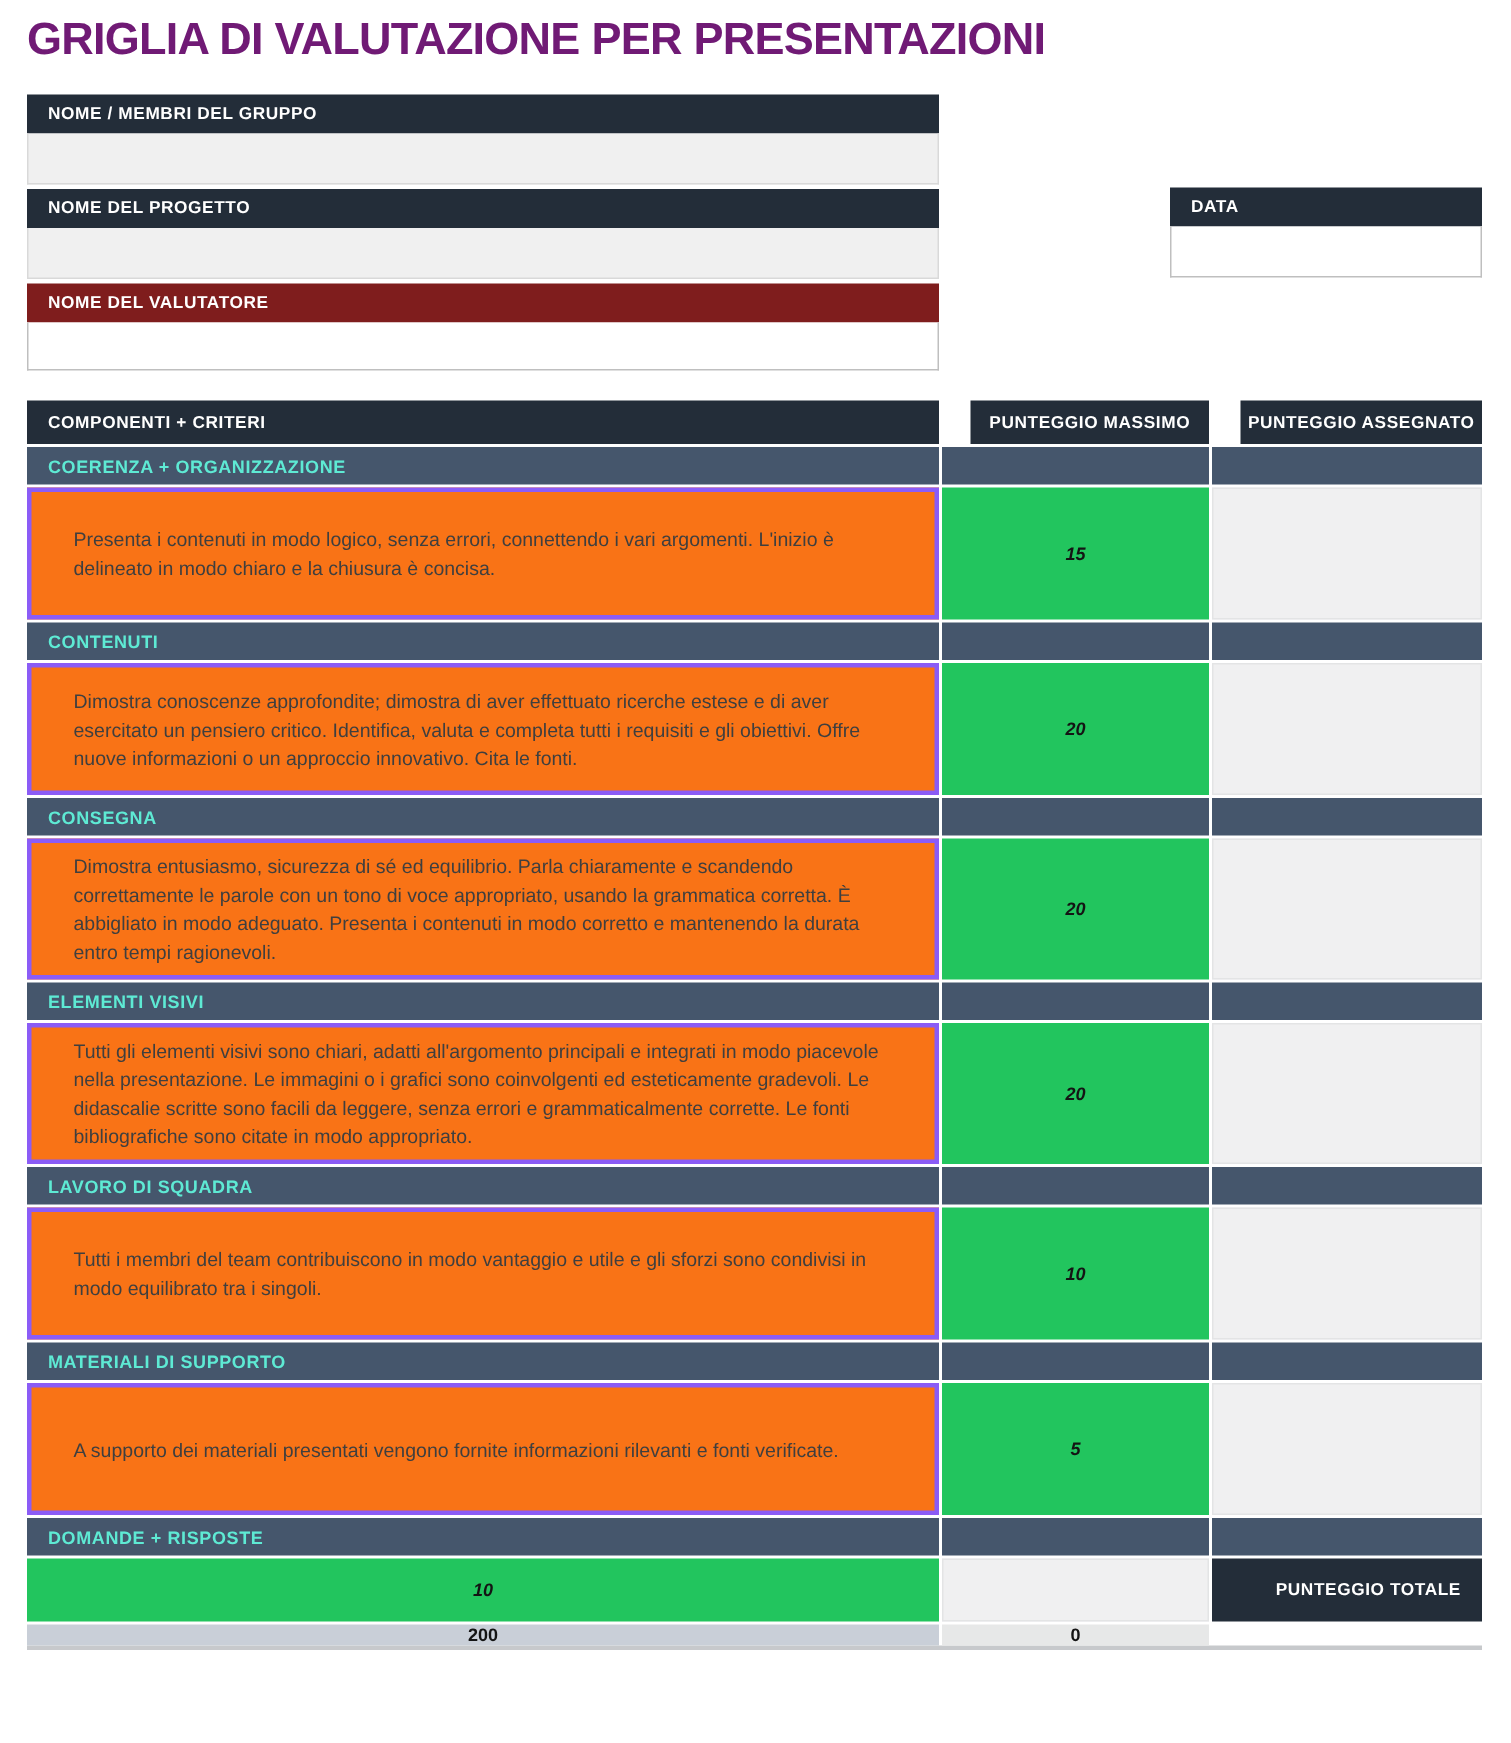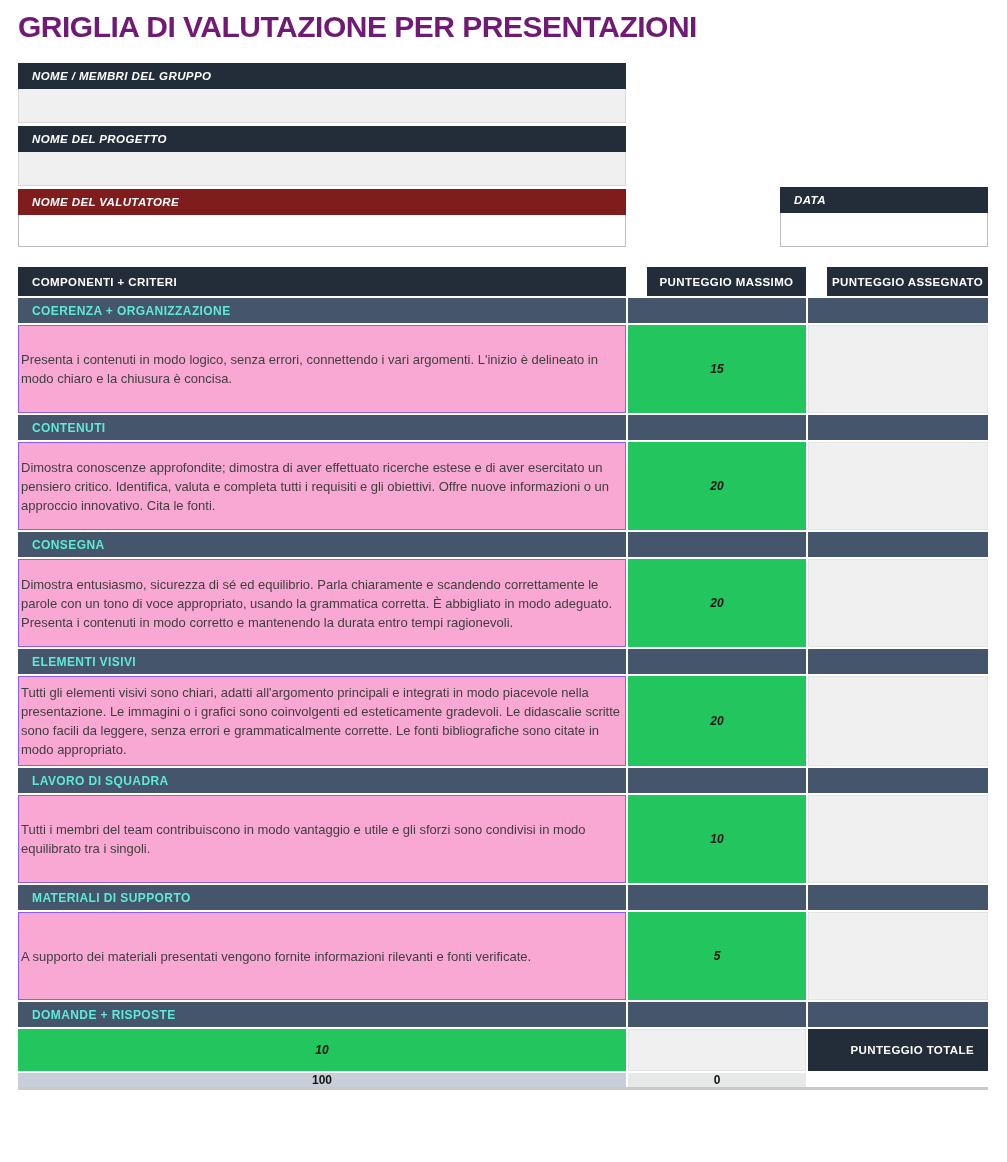--- a/index.html
+++ b/index.html
@@ -20,22 +20,21 @@
     font-weight: 700;
     letter-spacing: -0.5px;
     line-height: 38px;
     margin-bottom: 17px;
     white-space: nowrap;
   }
   
   .form-area {
     display: flex;
     justify-content: space-between;
-    align-items: flex-end;
-    font-style: italic;
+    align-items: center;
   }
   .form-left { width: 608px; }
   .form-right { width: 208px; }
   .field-group { margin-bottom: 3px; }
   .bar {
     height: 26px;
     display: flex;
     align-items: center;
     padding: 0 14px;
     color: #ffffff;
@@ -74,24 +73,24 @@
     height: 25px;
   }
   .sec-cell.first {
     color: #5eead4;
     font-size: 12px;
     font-weight: 700;
     letter-spacing: 0.4px;
     padding: 0 14px;
   }
   .desc-cell {
-    background: #f9a8d4;
-    border: 1px solid #8b5cf6;
+    background: #f97316;
+    border: 3px solid #8b5cf6;
     min-height: 88px;
-    padding: 6px 2px;
+    padding: 6px 28px;
     font-size: 13px;
     line-height: 19px;
     color: #3f3f3f;
   }
   .max-cell {
     background: #22c55e;
     justify-content: center;
     font-size: 12px;
     font-weight: 700;
     color: #141414;
@@ -204,17 +203,17 @@
     <div class="cell max-cell">5</div>
     <div class="cell assigned-cell"></div>
 
     <div class="cell sec-cell first">DOMANDE + RISPOSTE</div>
     <div class="cell sec-cell"></div>
     <div class="cell sec-cell"></div>
     <div class="cell max-cell">10</div>
     <div class="cell assigned-cell"></div>
 
     <div class="cell total-label-cell">PUNTEGGIO TOTALE</div>
-    <div class="cell total-max-cell">100</div>
+    <div class="cell total-max-cell">200</div>
     <div class="cell total-assigned-cell">0</div>
 
   </div>
 </div>
 
 </body></html>

